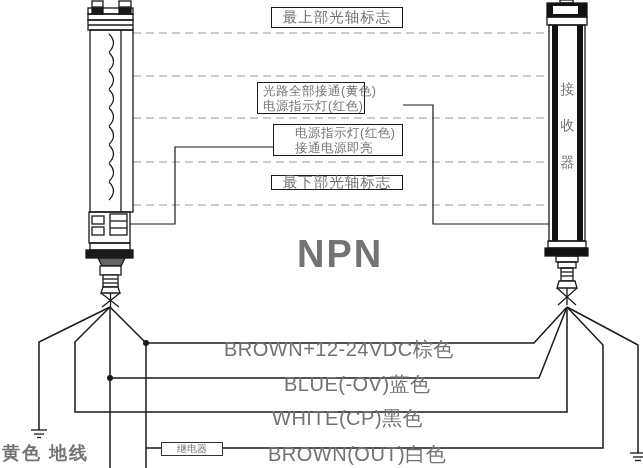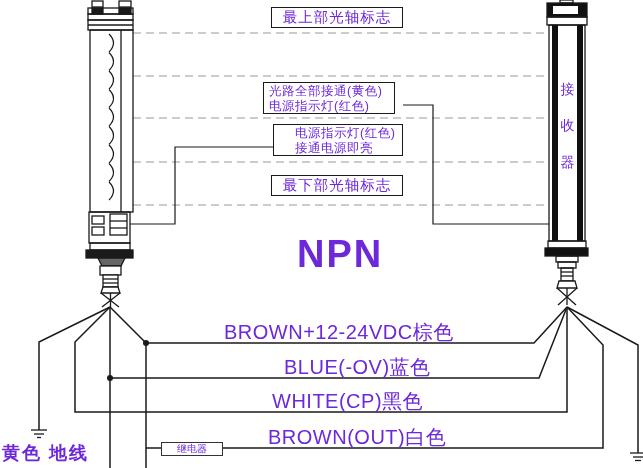--- a/index.html
+++ b/index.html
@@ -1,29 +1,29 @@
 <!DOCTYPE html>
 <html><head>
 <meta charset="utf-8">
 <style>
   html,body{margin:0;padding:0;background:#fff;}
   #stage{
     position:relative;width:643px;height:468px;background:#fff;overflow:hidden;
-    font-family:"Liberation Sans","DejaVu Sans",sans-serif;color:#6d28d9;
+    font-family:"Liberation Sans","DejaVu Sans",sans-serif;color:#737373;
   }
   #diagram-svg{position:absolute;left:0;top:0;}
   .abs{position:absolute;}
   .callout{
     position:absolute;background:#fff;border:1.5px solid #1a1a1a;
     box-sizing:border-box;white-space:nowrap;
   }
   .callout.single{display:flex;align-items:center;justify-content:center;font-size:14.5px;letter-spacing:1px;}
   .callout.double{font-size:12.5px;line-height:15px;padding:1px 0 0 5px;letter-spacing:0.5px;}
   .callout.double span{display:block;}
-  .wire-label{position:absolute;font-size:20px;letter-spacing:0.5px;white-space:nowrap;}
+  .wire-label{position:absolute;font-size:20px;letter-spacing:0.5px;white-space:nowrap;margin-top:17px;}
   .npn{position:absolute;font-size:38px;font-weight:bold;letter-spacing:2px;}
   .ground-label{position:absolute;font-size:18px;font-weight:bold;letter-spacing:2px;white-space:nowrap;}
   .relay-box{
     position:absolute;border:1px solid #333;background:#fff;font-size:10px;
     display:flex;align-items:center;justify-content:center;box-sizing:border-box;white-space:nowrap;
   }
   .receiver-text{
     position:absolute;writing-mode:vertical-rl;text-orientation:upright;
     font-size:14px;letter-spacing:37px;white-space:nowrap;
   }
@@ -137,31 +137,31 @@
     </g>
     <g stroke="#1a1a1a" stroke-width="1.3">
       <line x1="630" y1="453" x2="646" y2="453"></line>
       <line x1="633" y1="457" x2="643" y2="457"></line>
       <line x1="635" y1="460.5" x2="641" y2="460.5"></line>
     </g>
   </svg>
 
   <div class="callout single abs" style="left:271px;top:7px;width:132px;height:21px;">最上部光轴标志</div>
 
-  <div class="callout double abs" style="left:263px;top:82px;width:132px;height:32px;">
+  <div class="callout double abs" style="left:257px;top:82px;width:108px;height:32px;">
     <span>光路全部接通(黄色)</span>
     <span>电源指示灯(红色)</span>
   </div>
 
   <div class="callout double abs" style="left:273px;top:124px;width:130px;height:32px;padding-left:21px;">
     <span>电源指示灯(红色)</span>
     <span>接通电源即亮</span>
   </div>
 
-  <div class="callout single abs" style="left:271px;top:175px;width:132px;height:21px;">最下部光轴标志</div>
+  <div class="callout single abs" style="left:271px;top:175px;width:132px;height:15px;">最下部光轴标志</div>
 
   <div class="receiver-text" style="left:559px;top:70px;">接收器</div>
 
   <div class="npn" style="left:297px;top:233px;">NPN</div>
 
   <div class="wire-label" style="left:224px;top:319px;">BROWN+12-24VDC棕色</div>
   <div class="wire-label" style="left:284px;top:354px;">BLUE(-OV)蓝色</div>
   <div class="wire-label" style="left:272px;top:388px;">WHITE(CP)黑色</div>
   <div class="wire-label" style="left:268px;top:424px;">BROWN(OUT)白色</div>
 

